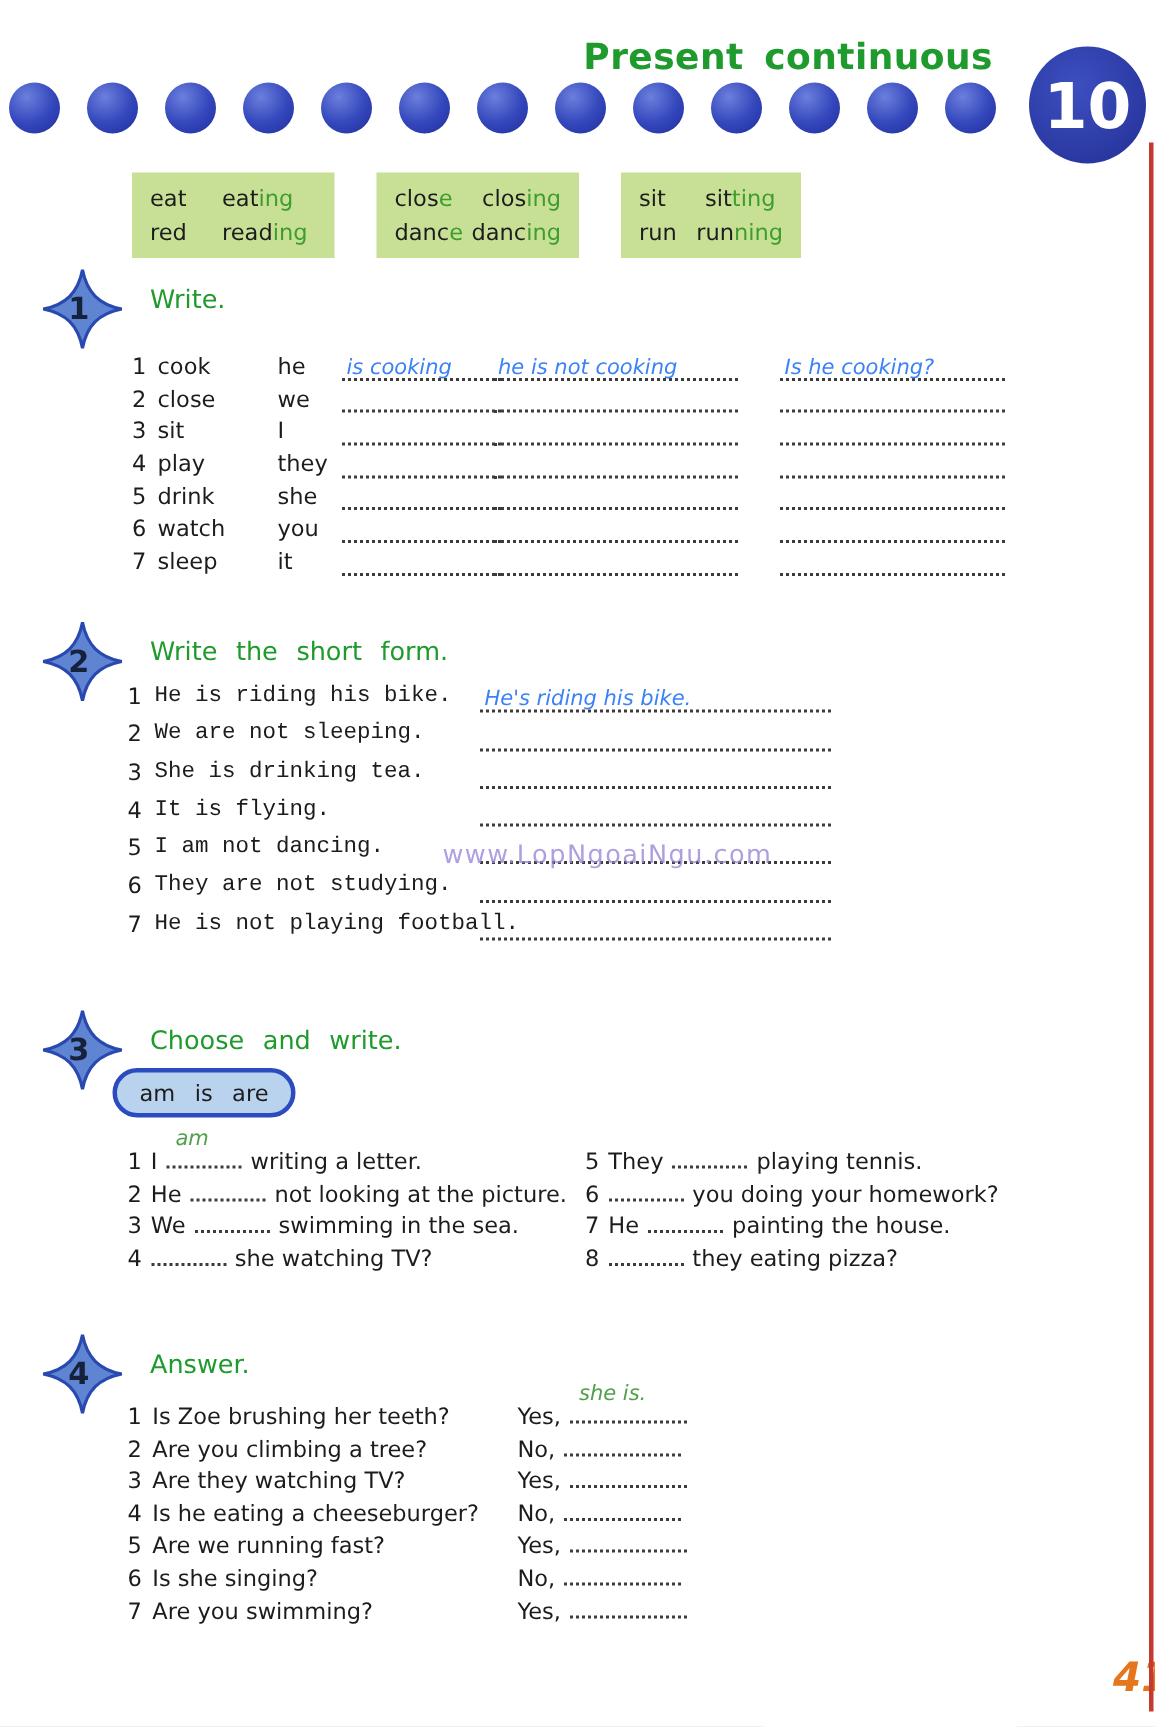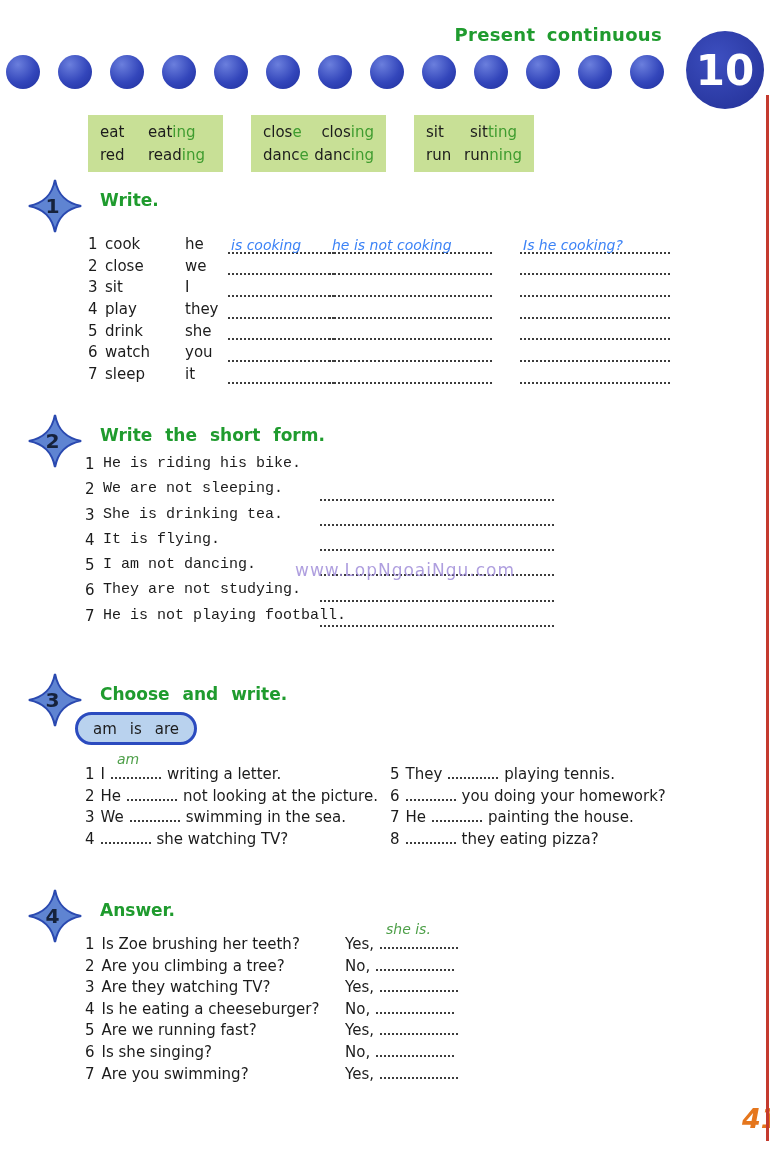--- a/index.html
+++ b/index.html
@@ -1,41 +1,41 @@
 <!DOCTYPE html>
 <html><head>
 <meta charset="utf-8">
 <style>
   html,body{margin:0;padding:0;background:#e8e8e8;}
   .page{position:relative;width:770px;height:1151px;background:#ffffff;overflow:hidden;
         font-family:"DejaVu Sans","Liberation Sans",sans-serif;color:#1c1c1c;margin:0 auto;}
 
   
-  .title{position:absolute;top:24px;right:108px;font-size:18px;font-weight:bold;color:#1f9b2e;letter-spacing:.3px;word-spacing:5px;}
+  .title{position:absolute;top:24px;right:108px;font-size:24px;font-weight:bold;color:#1f9b2e;letter-spacing:.3px;word-spacing:5px;}
   .dots{position:absolute;left:6px;top:55px;display:flex;gap:18px;}
   .dot{width:34px;height:34px;border-radius:50%;
        background:radial-gradient(circle at 35% 28%, #6b7fdd 0%, #3346bb 55%, #1f2f9c 100%);}
   .unit{position:absolute;left:686px;top:31px;width:78px;height:78px;border-radius:50%;
         background:radial-gradient(circle at 40% 35%, #3d4fc0, #222f95);
         color:#fff;display:flex;align-items:center;justify-content:center;
         font-size:42px;font-weight:bold;}
 
   
   .wordbox{position:absolute;left:88px;top:115px;display:flex;gap:28px;font-size:15px;}
   .seg{background:#c8e096;height:57px;box-sizing:border-box;padding:8px 12px;
        display:flex;flex-direction:column;justify-content:space-between;}
   .seg .wrow{display:flex;white-space:nowrap;}
   .seg1{width:135px}.seg2{width:135px}.seg3{width:120px}
   .seg1 .w1{width:48px}.seg2 .w1{width:62px}.seg3 .w1{width:44px}
   .grn{color:#3f9c2f;}
 
   
   .sec{position:absolute;left:0;width:770px;}
   .star{position:absolute;left:28px;top:0;width:54px;height:56px;}
-  .head{position:absolute;left:100px;top:12px;font-size:17px;font-weight:bold;color:#1f9b2e;word-spacing:7px;}
+  .head{position:absolute;left:100px;top:12px;font-size:17px;font-weight:normal;color:#1f9b2e;word-spacing:7px;}
 
   .dotln{border-bottom:2px dotted #3c3c3c;}
 
   
   #ex1{top:178px;height:232px;}
   .table1{position:absolute;left:88px;top:57px;width:600px;}
   .t-row{position:relative;height:21.7px;font-size:15px;}
   .c-num{position:absolute;left:0;}
   .c-verb{position:absolute;left:17px;}
   .c-pro{position:absolute;left:97px;}
@@ -211,20 +211,23 @@
     <svg class="star" viewBox="0 0 64 64">
       <path d="M32 1 C35.5 19 45 28.5 63 32 C45 35.5 35.5 45 32 63 C28.5 45 19 35.5 1 32 C19 28.5 28.5 19 32 1 Z" fill="#5f84d2" stroke="#2a49b0" stroke-width="2.5"></path>
       <text x="29" y="40" text-anchor="middle" font-size="24" font-weight="bold" fill="#16223c">2</text>
     </svg>
     <div class="head">Write the short form.</div>
 
     <div class="items2">
       <div class="i2">
         <span class="c-num">1</span>
         <span class="c-txt">He is riding his bike.</span>
+        <span class="ln2 dotln">
+            <span class="ans">He's riding his bike.</span>
+          </span>
       </div>
       <div class="i2">
         <span class="c-num">2</span>
         <span class="c-txt">We are not sleeping.</span>
         <span class="ln2 dotln"></span>
       </div>
       <div class="i2">
         <span class="c-num">3</span>
         <span class="c-txt">She is drinking tea.</span>
         <span class="ln2 dotln"></span>

